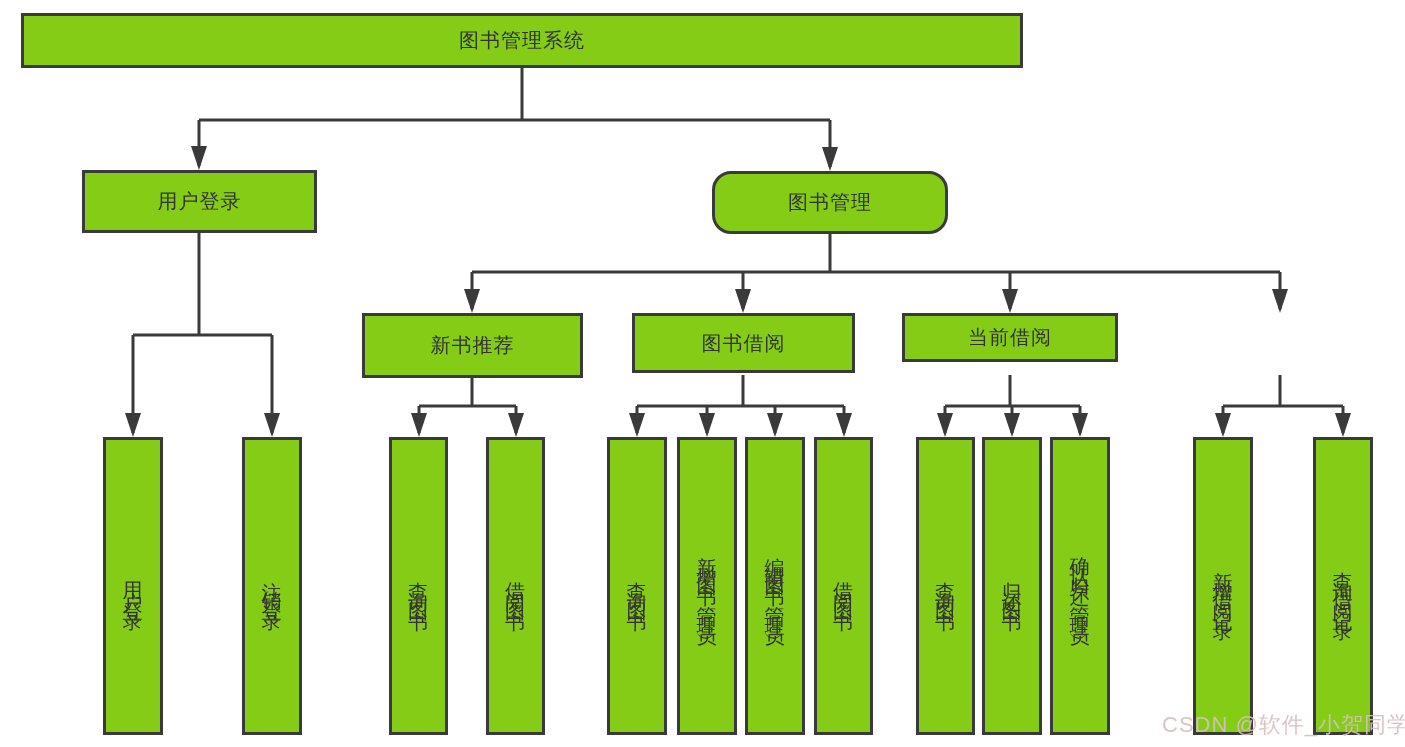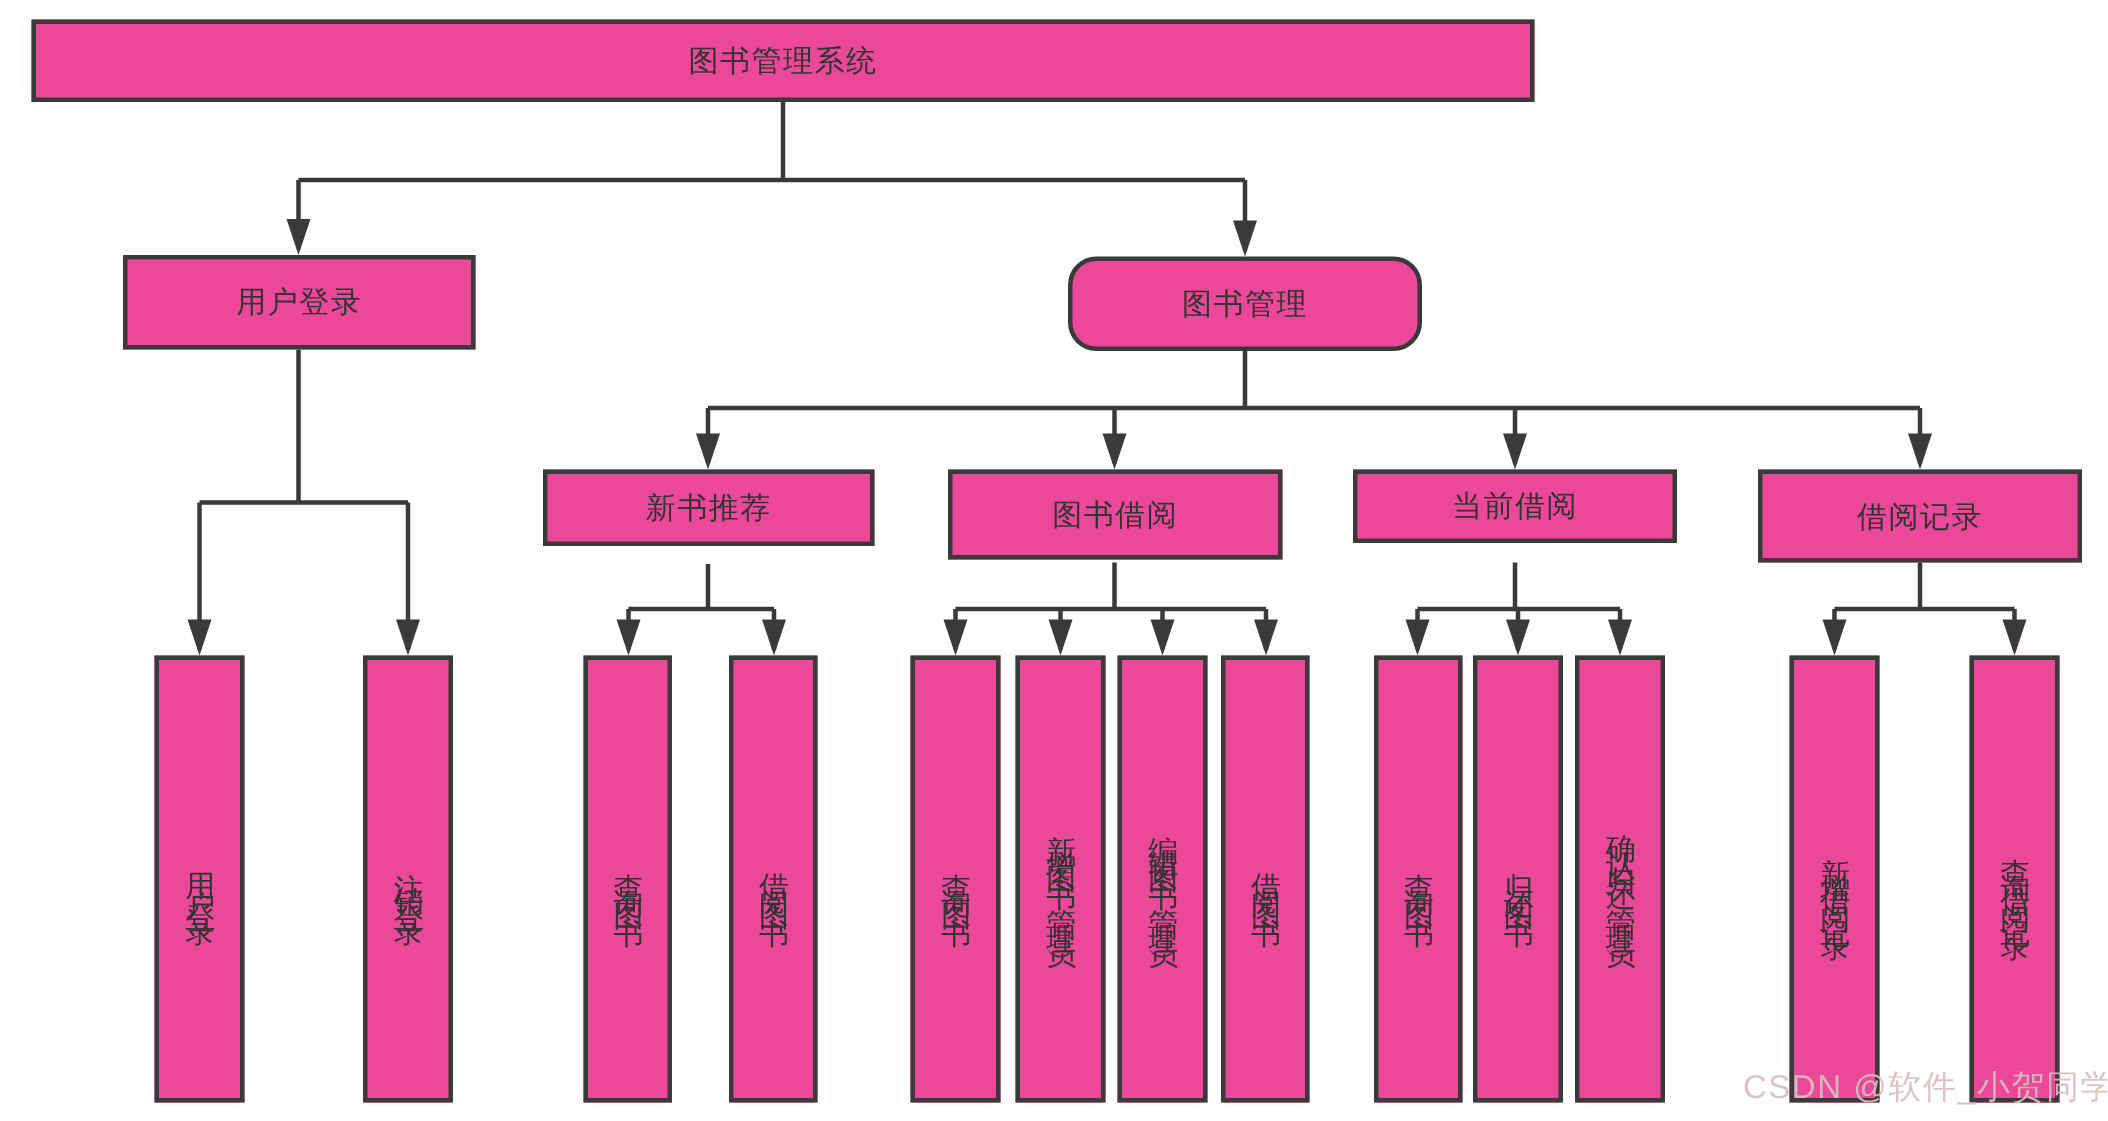--- a/index.html
+++ b/index.html
@@ -17,21 +17,21 @@
     position: absolute;
     left: 0; top: 0;
     width: 1405px; height: 747px;
     z-index: 1;
   }
 
   .node {
     position: absolute;
     box-sizing: border-box;
     border: 3px solid #3a3a3a;
-    background: #ec4899;
+    background: #84cc16;
     color: #333333;
     display: flex;
     align-items: center;
     justify-content: center;
     font-size: 20px;
     z-index: 2;
   }
 
   .h-node { letter-spacing: 1px; }
 
@@ -43,21 +43,21 @@
   }
 
   
   .n-root          { left: 21px;   top: 13px;  width: 1002px; height: 55px; }
 
   
   .n-user-login    { left: 82px;   top: 170px; width: 235px; height: 63px; }
   .n-book-mgmt     { left: 712px;  top: 171px; width: 236px; height: 63px; border-radius: 19px; }
 
   
-  .n-new-book      { left: 362px;  top: 313px; width: 221px; height: 51px; }
+  .n-new-book      { left: 362px;  top: 313px; width: 221px; height: 65px; }
   .n-book-borrow   { left: 632px;  top: 313px; width: 223px; height: 60px; }
   .n-cur-borrow    { left: 902px;  top: 313px; width: 216px; height: 49px; }
   .n-borrow-rec    { left: 1172px; top: 313px; width: 216px; height: 62px; }
 
   
   .leaf { top: 437px; height: 298px; }
   .n-ul1 { left: 103px;  width: 60px; }
   .n-ul2 { left: 242px;  width: 60px; }
   .n-nb1 { left: 389px;  width: 59px; }
   .n-nb2 { left: 486px;  width: 59px; }
@@ -135,21 +135,20 @@
   </svg>
 
   <div class="node h-node n-root">图书管理系统</div>
 
   <div class="node h-node n-user-login">用户登录</div>
   <div class="node h-node n-book-mgmt">图书管理</div>
 
   <div class="node h-node n-new-book">新书推荐</div>
   <div class="node h-node n-book-borrow">图书借阅</div>
   <div class="node h-node n-cur-borrow">当前借阅</div>
-  <div class="node h-node n-borrow-rec">借阅记录</div>
 
   <div class="node v-node leaf n-ul1">用户登录</div>
   <div class="node v-node leaf n-ul2">注销登录</div>
 
   <div class="node v-node leaf n-nb1">查询图书</div>
   <div class="node v-node leaf n-nb2">借阅图书</div>
 
   <div class="node v-node leaf n-bb1">查询图书</div>
   <div class="node v-node leaf n-bb2">新增图书（管理员）</div>
   <div class="node v-node leaf n-bb3">编辑图书（管理员）</div>

